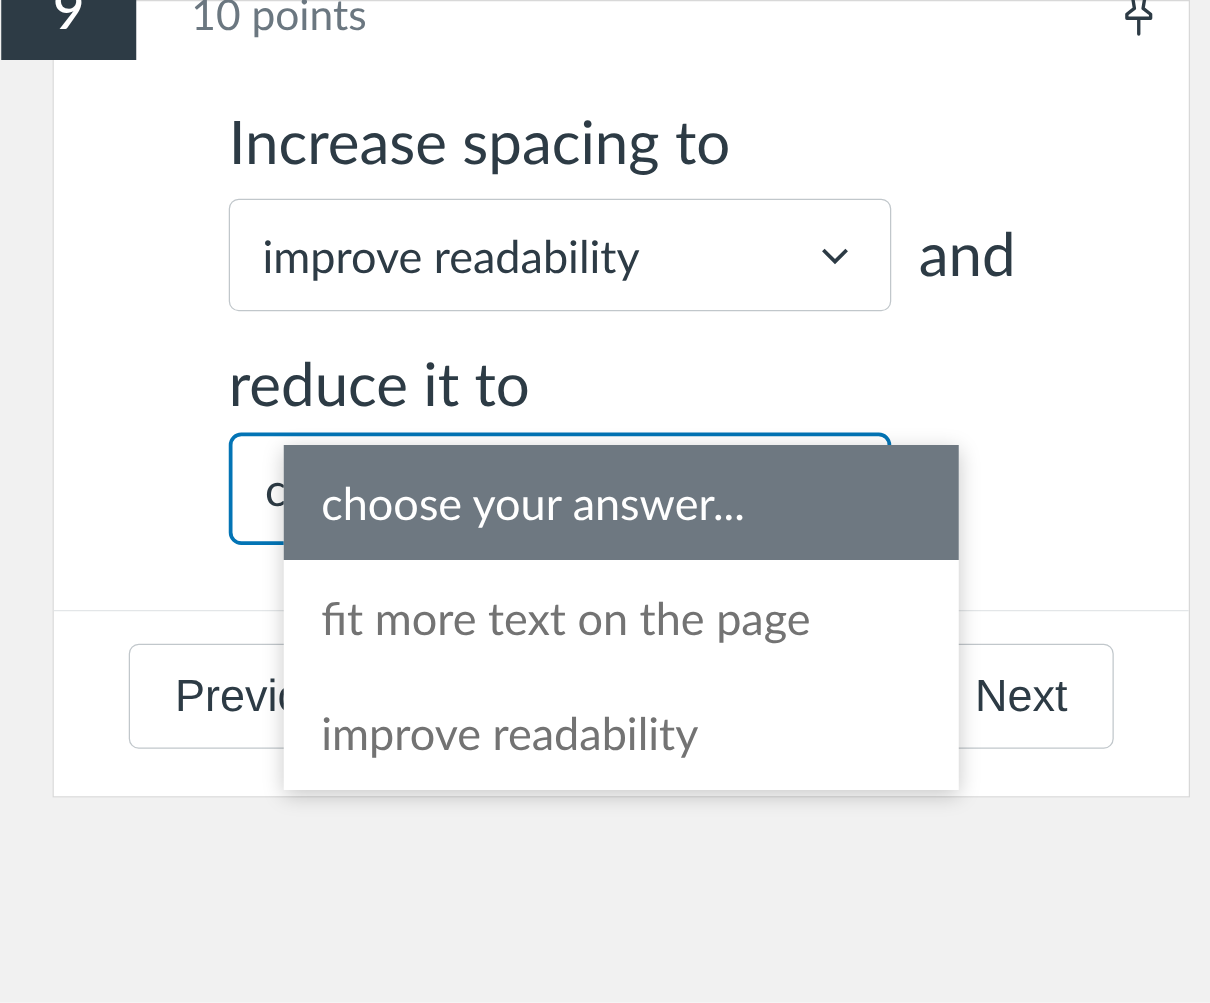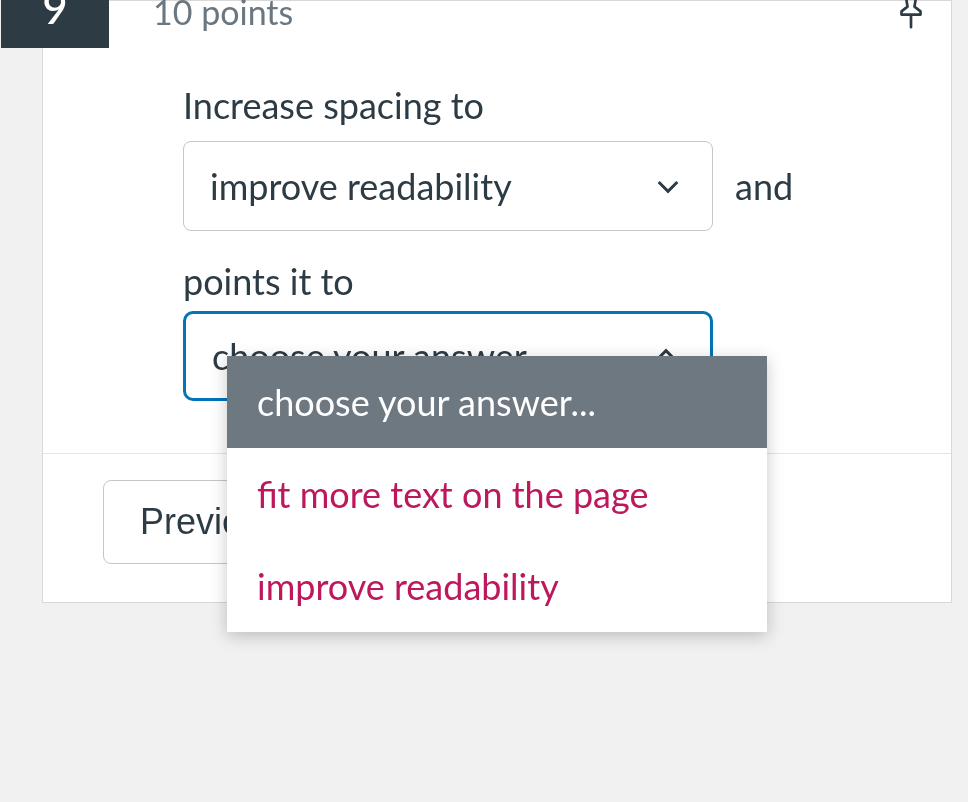--- a/index.html
+++ b/index.html
@@ -33,21 +33,21 @@
       width: 44px; height: 44px;
       color: #2d3b45;
       display: flex; align-items: center; justify-content: center;
     }
     .body {
       padding: 78px 30px 20px 140px;
       font-size: 36px;
       line-height: 1.45;
     }
     .text-row { display: flex; flex-wrap: wrap; align-items: center; gap: 18px 22px; }
-    .stem { color: #2d3b45; font-size: 36px; }
+    .stem { color: #2d3b45; font-size: 48px; }
     .select {
       display: inline-flex; align-items: center; justify-content: space-between;
       height: 90px; min-width: 530px;
       border: 1px solid #c1c7cb; border-radius: 8px;
       padding: 0 26px;
       font-size: 36px; color: #2d3b45;
       background: #fff;
       cursor: pointer;
     }
     .select.open {
@@ -75,21 +75,21 @@
       position: absolute;
       left: 184px; top: 355px;
       width: 540px;
       background: #fff;
       box-shadow: 0 4px 16px rgba(0,0,0,.22);
       z-index: 20;
     }
     .dropdown .opt {
       padding: 24px 30px;
       font-size: 36px;
-      color: #be185d;
+      color: #737373;
       cursor: pointer;
     }
     .dropdown .opt.selected {
       background: #6e7881;
       color: #fff;
     }
     .second-stem-wrap { margin-top: 24px; }
   </style>
 </head>
 <body>
@@ -117,36 +117,37 @@
         <span class="chev">
           <svg viewBox="0 0 24 24">
               <polyline points="5 9 12 16 19 9"></polyline>
             </svg>
         </span>
       </div>
       <span class="stem">and</span>
     </div>
 
     <div class="second-stem-wrap">
-      <div class="stem">points it to</div>
+      <div class="stem">reduce it to</div>
       <div class="select open" style="margin-top:4px;">
         <span>choose your answer...</span>
         <span class="chev">
           <svg viewBox="0 0 24 24">
               <polyline points="5 15 12 8 19 15"></polyline>
             </svg>
         </span>
       </div>
     </div>
   </div>
 
   <hr class="divider">
 
   <div class="nav-row">
     <button class="nav-btn">Previous</button>
+    <button class="nav-btn">Next</button>
   </div>
 
   <div class="dropdown">
     <div class="opt selected">choose your answer...</div>
     <div class="opt">fit more text on the page</div>
     <div class="opt">improve readability</div>
   </div>
 
 </div>
 

